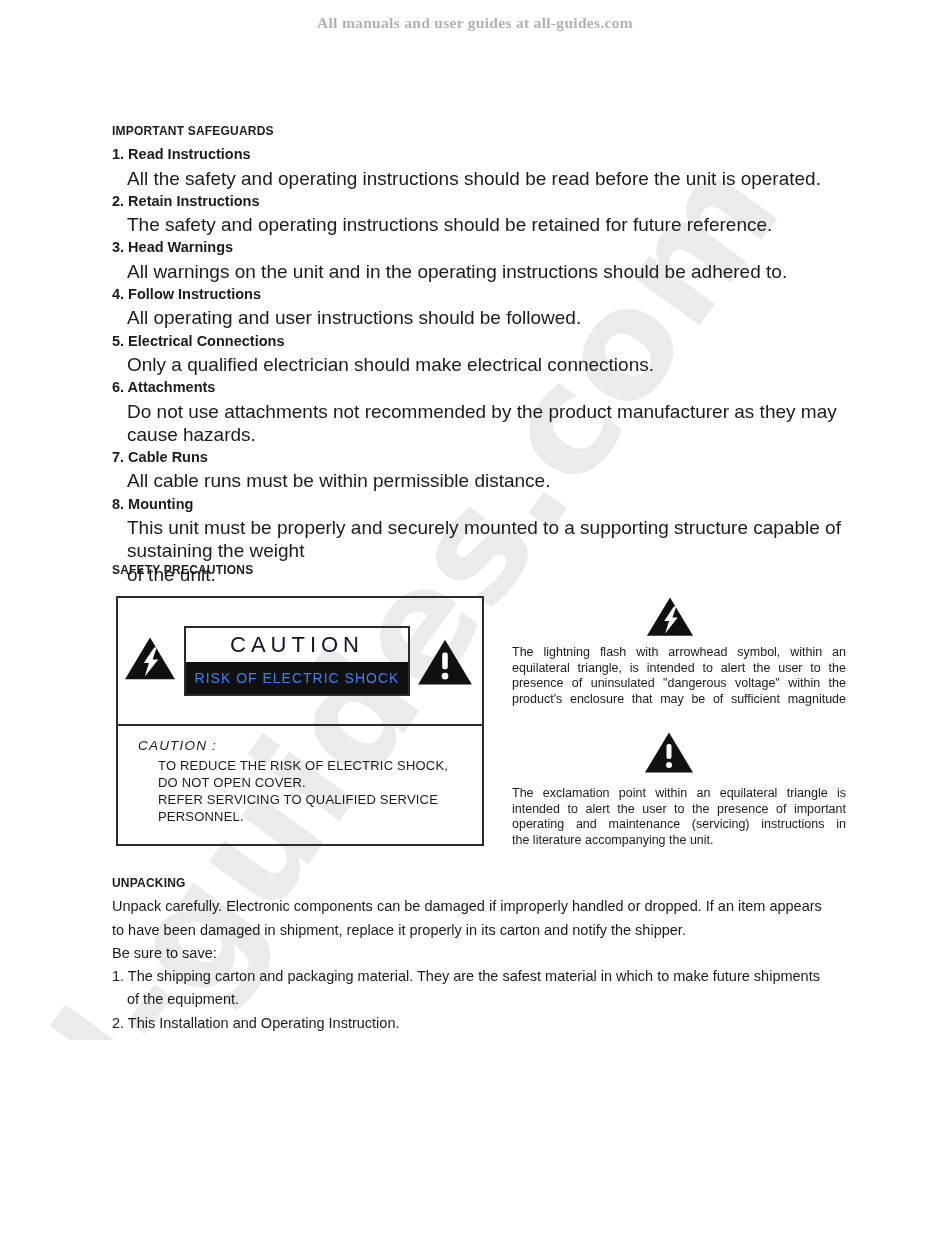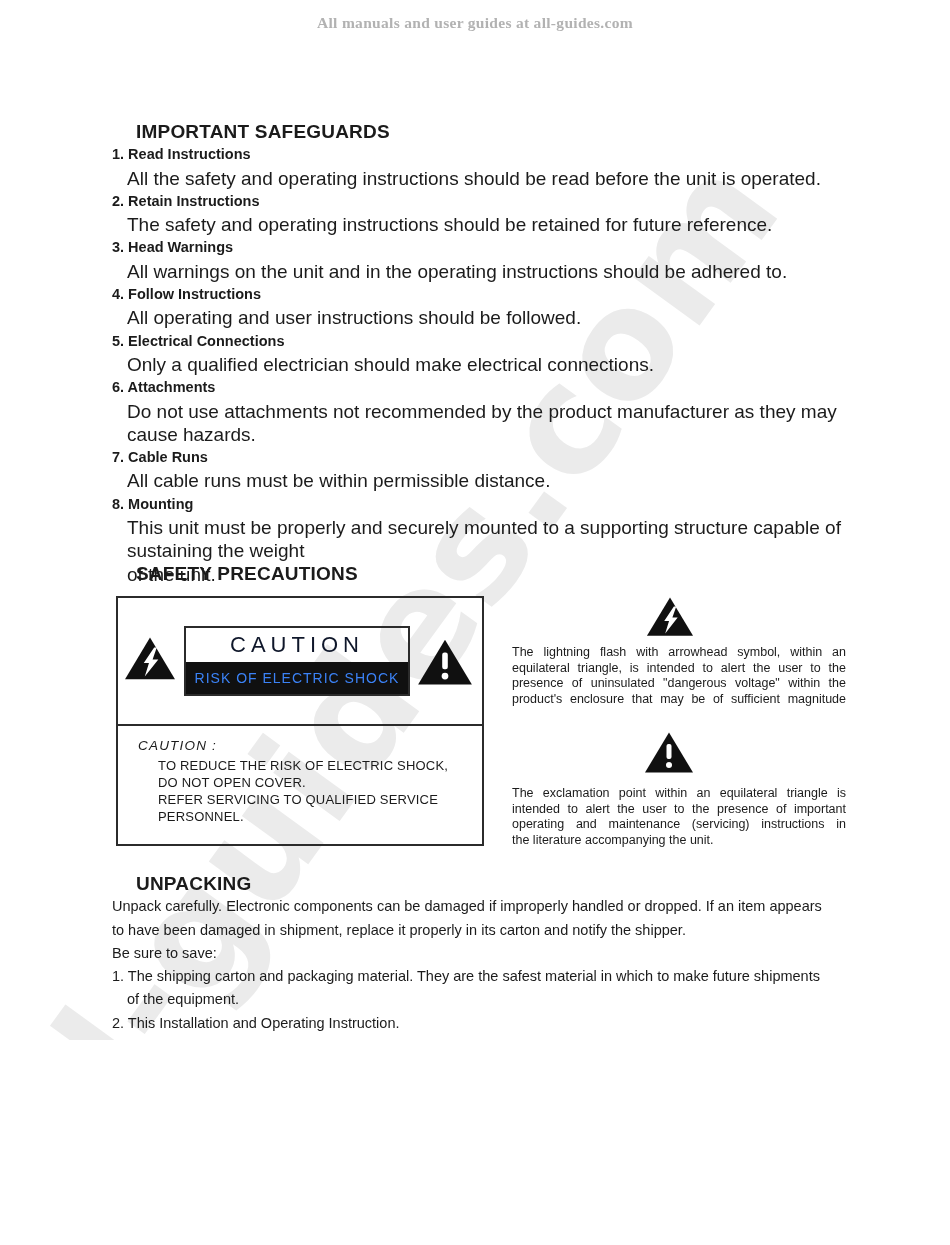--- a/index.html
+++ b/index.html
@@ -11,21 +11,21 @@
               font-family:"Liberation Serif", serif; font-weight:bold; font-size:15.5px;
               color:#b2b2b2; letter-spacing:0.3px; z-index:2; }
 
   
   .wm { position:absolute; left:372px; top:688px; transform:translate(-50%,-50%) rotate(-54deg);
         font-family:"DejaVu Sans", sans-serif; font-weight:bold; font-size:150px;
         color:#ebebeb; white-space:nowrap; letter-spacing:2px; z-index:0; }
 
   .layer { position:absolute; inset:0; z-index:1; }
 
-  .sec-title { font-size:19px; font-weight:bold; letter-spacing:0.2px;margin-left:24px; }
+  .sec-title { font-size:12px; font-weight:bold; letter-spacing:0.2px; }
 
   
   .sg  { position:absolute; left:112px; top:120px; width:748px; }
   .sg > div { line-height:23.3px; }
   .item-h { font-size:14.5px; font-weight:bold; }
   .item-d { font-size:19px; padding-left:15px; }
 
   
   .sp-title { position:absolute; left:112px; top:563px; }
 

